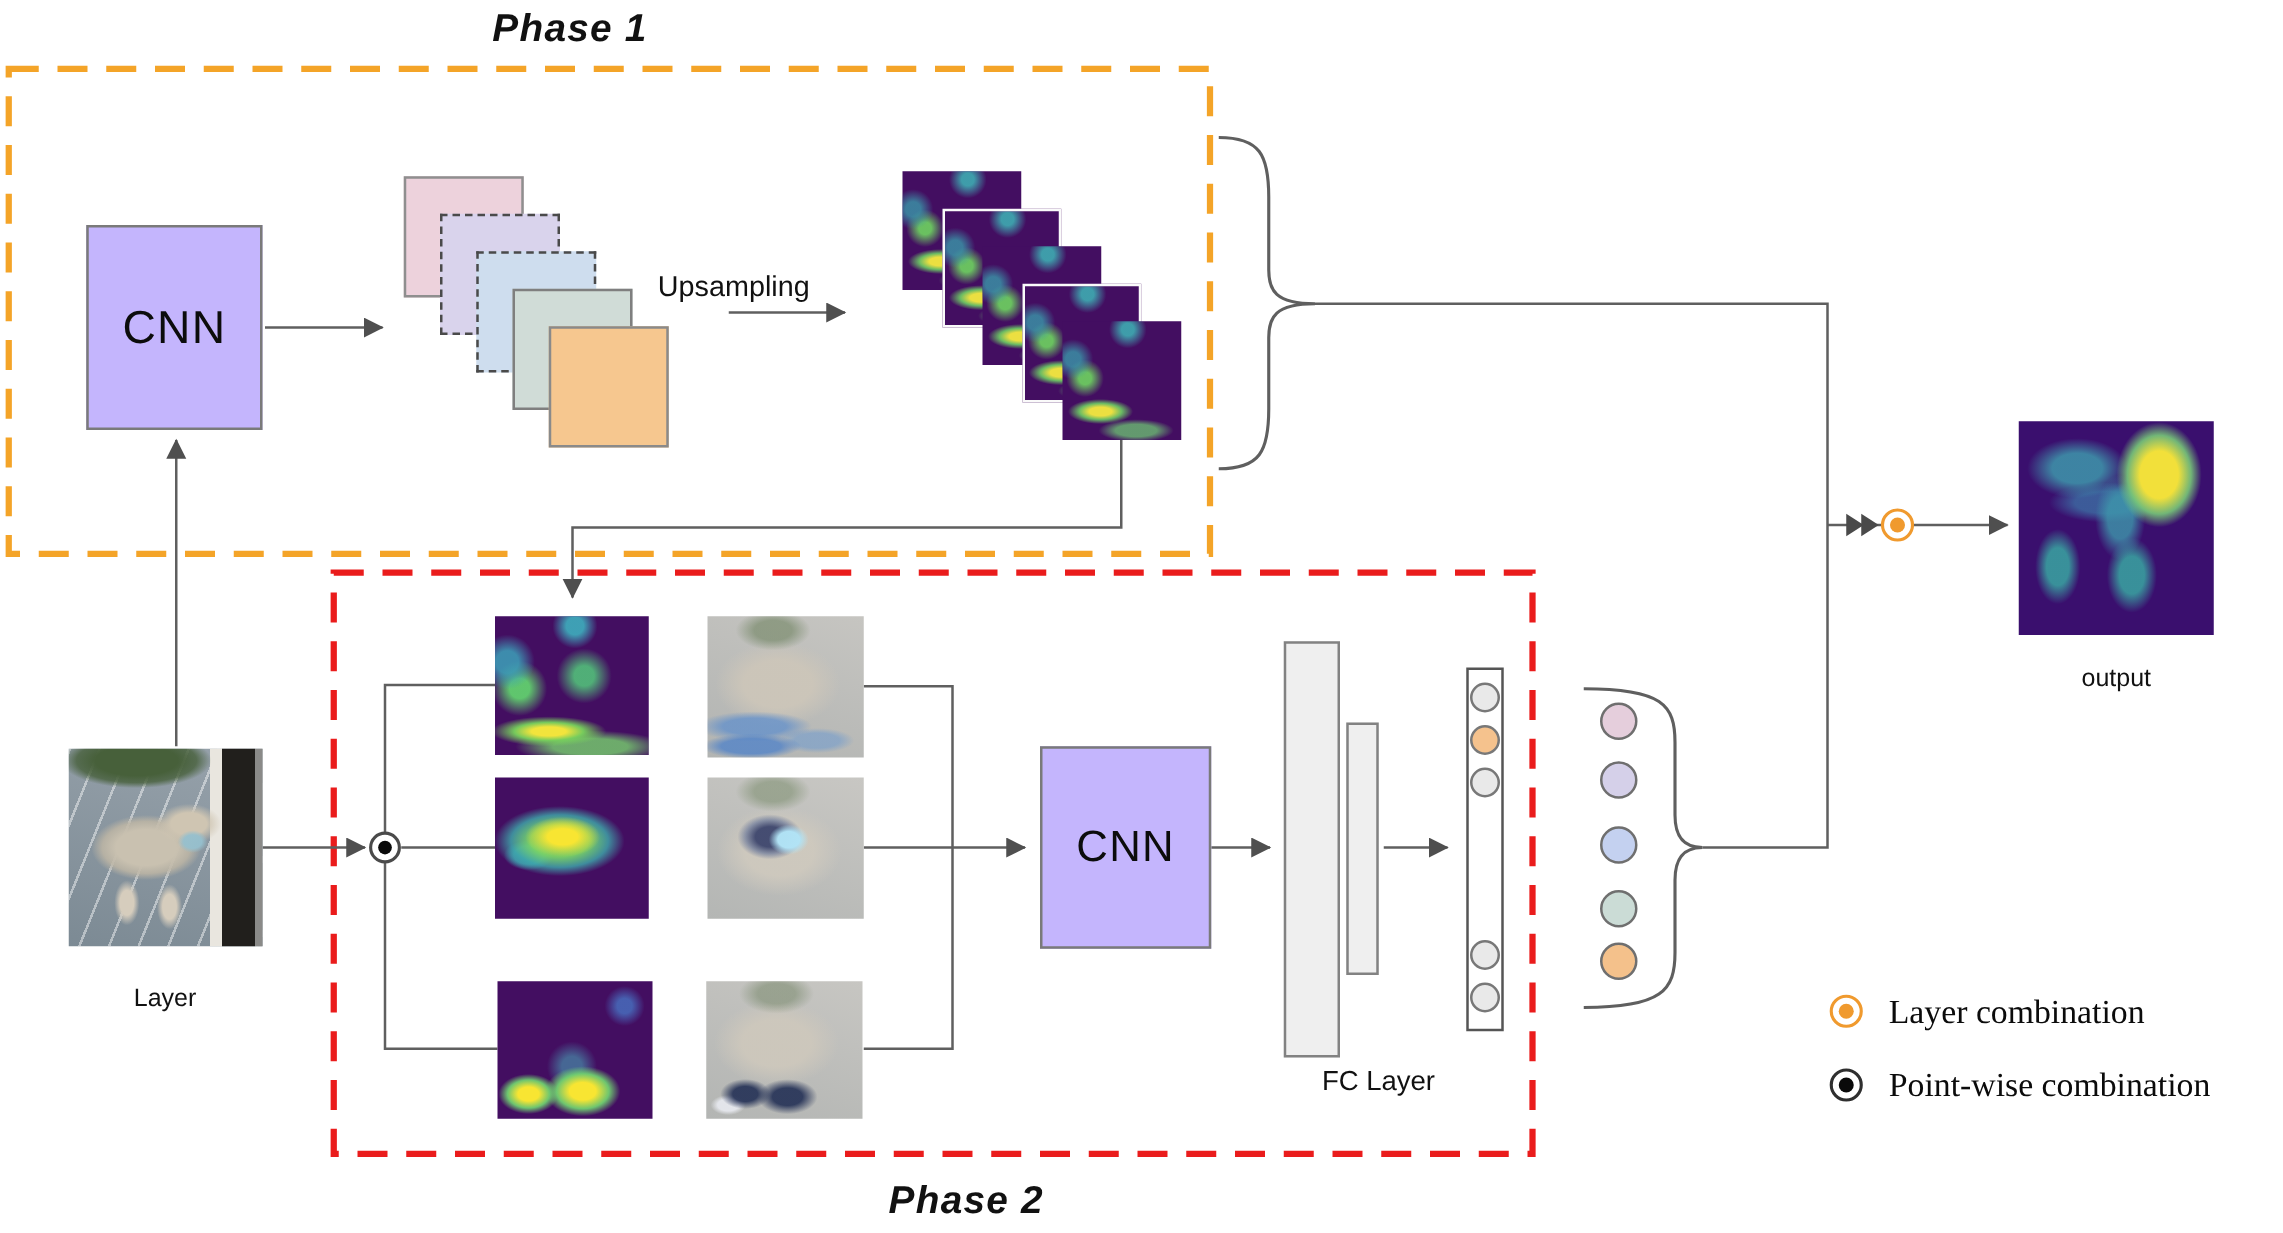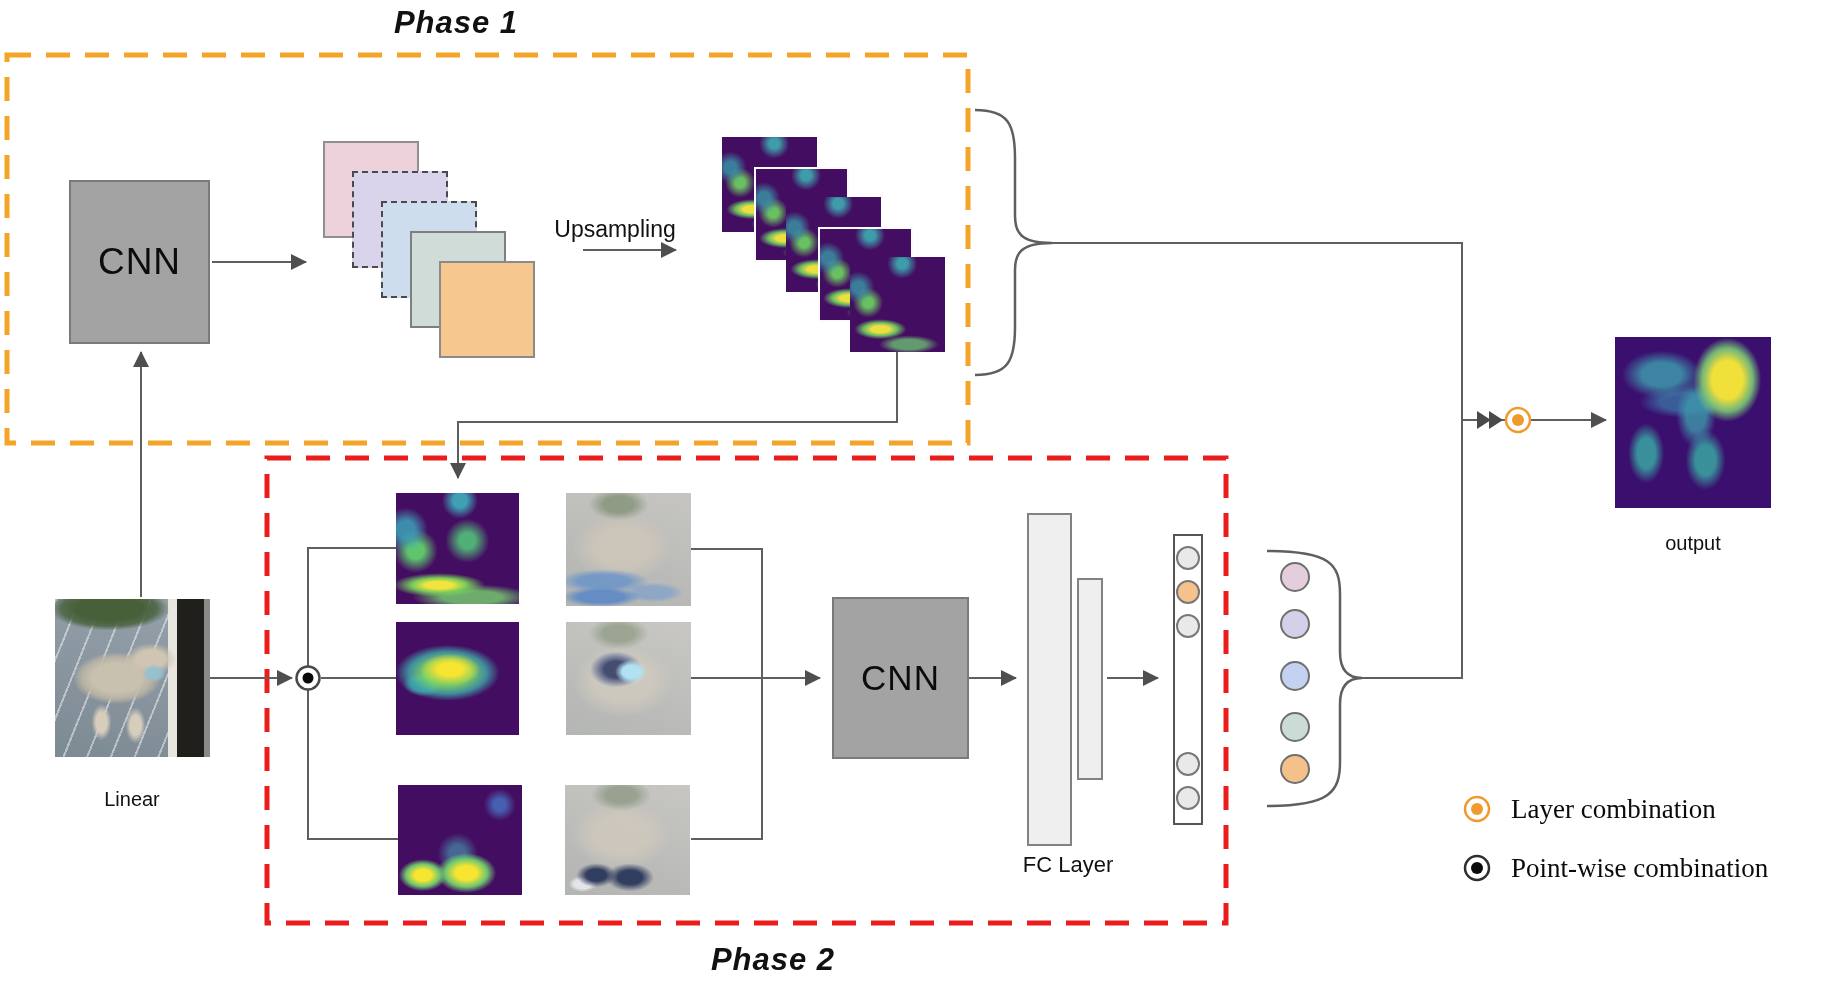--- a/index.html
+++ b/index.html
@@ -4,23 +4,23 @@
 <style>
   html,body{margin:0;padding:0;background:#fff;}
   .stage{position:relative;width:1826px;height:986px;background:#ffffff;overflow:hidden;
          font-family:"Liberation Sans", sans-serif;color:#111;}
   .abs{position:absolute;box-sizing:border-box;}
   svg.wires{position:absolute;left:0;top:0;z-index:1;pointer-events:none;}
   .node{z-index:2;}
   
   .phase-label{font-size:31px;font-style:italic;font-weight:600;text-align:center;letter-spacing:1px;}
   .small-label{font-size:20px;text-align:center;}
-  .fc-label{font-size:22px;text-align:center;}
+  .fc-label{font-size:22px;text-align:right;}
   .ups-label{font-size:23px;text-align:center;}
-  .cnn-box{background:#a3a3a3;border:2px solid #7a7a7a;display:flex;align-items:center;justify-content:center;
+  .cnn-box{background:#c4b5fd;border:2px solid #7a7a7a;display:flex;align-items:center;justify-content:center;
            font-size:37px;letter-spacing:1px;color:#0c0c0c;}
   
   .fmap{width:96px;height:97px;}
   .fm1{background:#EDD2DC;border:2px solid #8f8f8f;}
   .fm2{background:#D9D3EC;border:2px dashed #4a4a4a;}
   .fm3{background:#CEDDEE;border:2px dashed #4a4a4a;}
   .fm4{background:#D0DCD7;border:2px solid #7f7f7f;}
   .fm5{background:#F6C78F;border:2px solid #8a8a8a;}
   
   .p1h{width:95px;height:95px;
@@ -173,30 +173,30 @@
   <div class="abs node cnn-box" style="left:69px;top:180px;width:141px;height:164px;">
     <span>CNN</span>
   </div>
 
   <div class="abs node fmap fm1" style="left:323px;top:141px;"></div>
   <div class="abs node fmap fm2" style="left:352px;top:171px;"></div>
   <div class="abs node fmap fm3" style="left:381px;top:201px;"></div>
   <div class="abs node fmap fm4" style="left:410px;top:231px;"></div>
   <div class="abs node fmap fm5" style="left:439px;top:261px;"></div>
 
-  <div class="abs node ups-label" style="left:535px;top:216px;width:160px;">Upsampling</div>
+  <div class="abs node ups-label" style="left:507px;top:216px;width:160px;">Upsampling</div>
 
   <div class="abs node p1h" style="left:722px;top:137px;"></div>
   <div class="abs node p1h wb" style="left:754px;top:167px;"></div>
   <div class="abs node p1h" style="left:786px;top:197px;"></div>
   <div class="abs node p1h wb" style="left:818px;top:227px;"></div>
   <div class="abs node p1h" style="left:850px;top:257px;"></div>
 
   <div class="abs node photo" style="left:55px;top:599px;width:155px;height:158px;"></div>
-  <div class="abs node small-label" style="left:62px;top:788px;width:140px;">Linear</div>
+  <div class="abs node small-label" style="left:62px;top:788px;width:140px;">Layer</div>
 
   <div class="abs node p2h p2h1" style="left:396px;top:493px;width:123px;height:111px;"></div>
   <div class="abs node p2h p2h2" style="left:396px;top:622px;width:123px;height:113px;"></div>
   <div class="abs node p2h p2h3" style="left:398px;top:785px;width:124px;height:110px;"></div>
 
   <div class="abs node mk1" style="left:566px;top:493px;width:125px;height:113px;"></div>
   <div class="abs node mk2" style="left:566px;top:622px;width:125px;height:113px;"></div>
   <div class="abs node mk3" style="left:565px;top:785px;width:125px;height:110px;"></div>
 
   <div class="abs node cnn-box" style="left:832px;top:597px;width:137px;height:162px;font-size:35px;">

